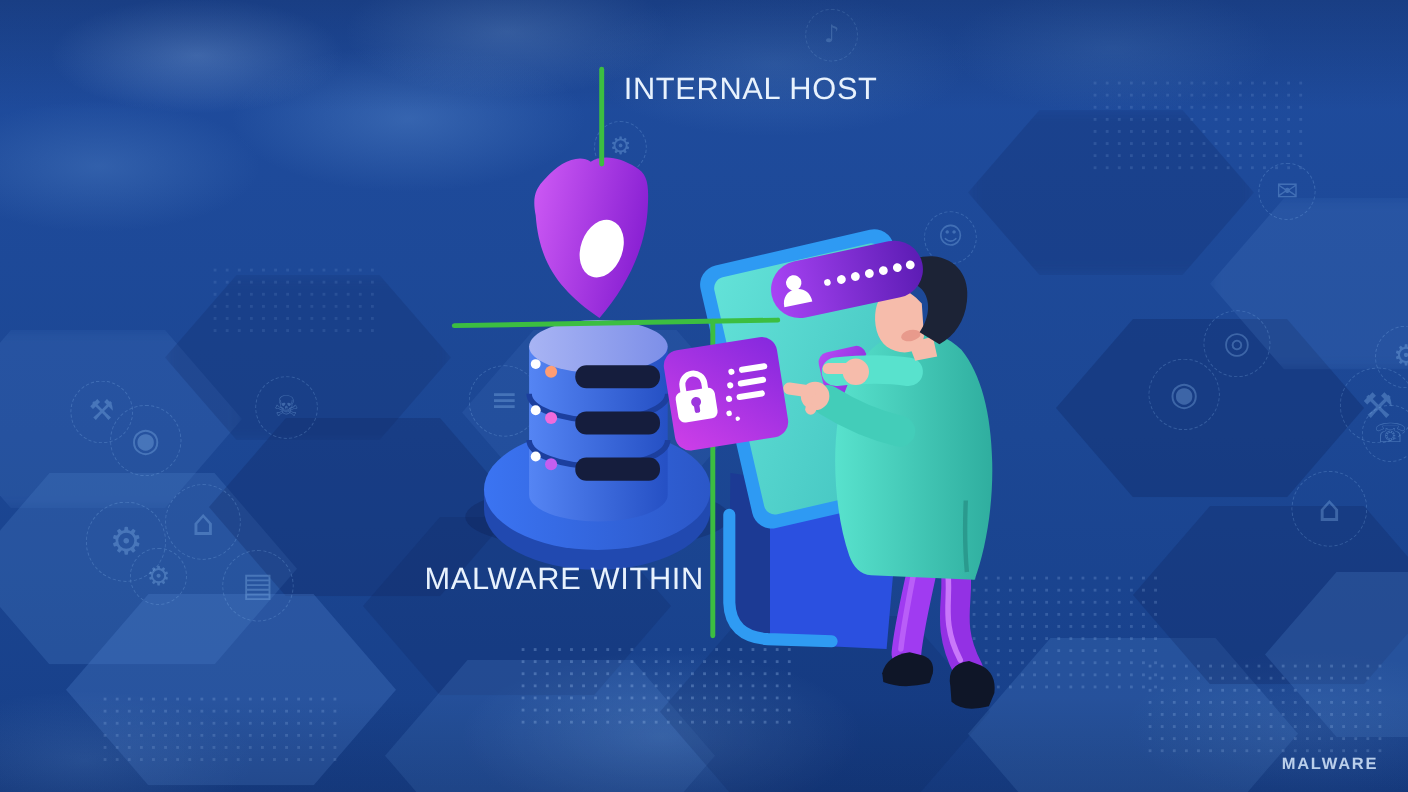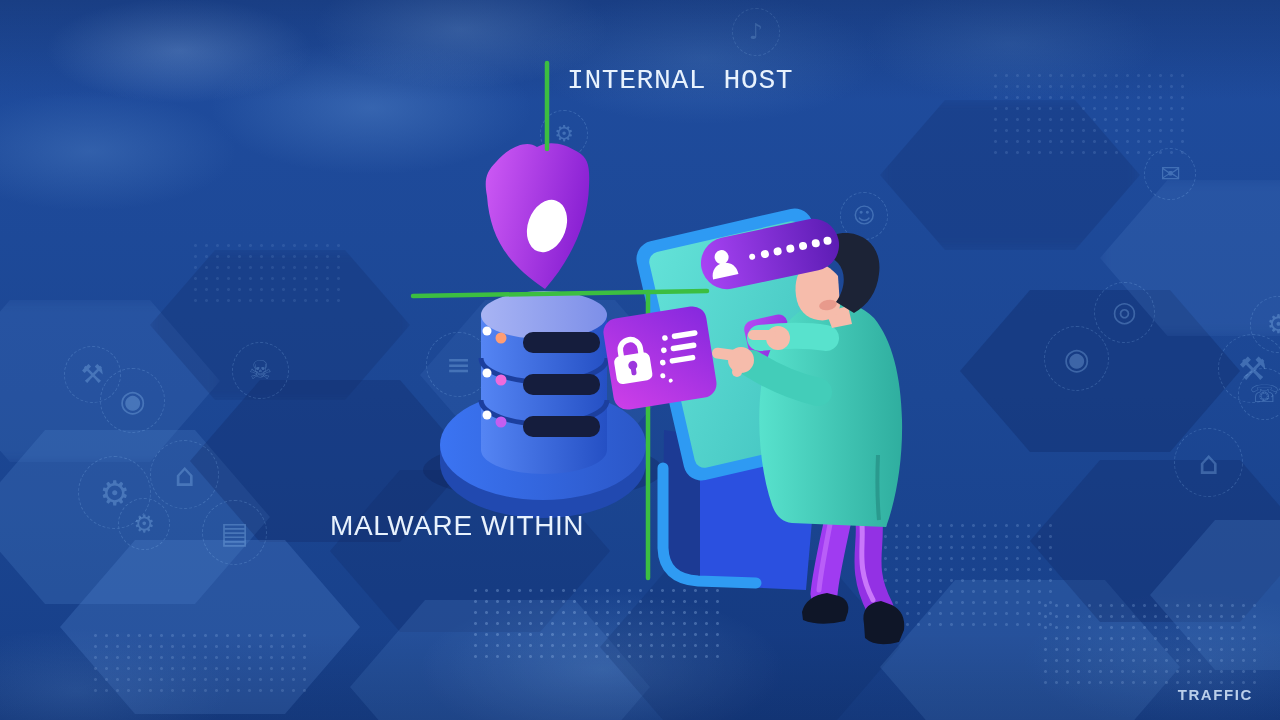--- a/index.html
+++ b/index.html
@@ -37,23 +37,23 @@
     width:2.1em;height:2.1em;display:flex;align-items:center;justify-content:center;
     border:1px dashed rgba(150,200,250,.22);border-radius:50%;
   }
   
   .art{position:absolute;inset:0;}
   
   .label{
     position:absolute;color:var(--label-text,#e8f2fd);
     font-size:28px;line-height:40px;letter-spacing:.6px;font-weight:400;
   }
-  .label-top{left:567px;top:61px;font-family:Liberation Mono, monospace;}
+  .label-top{left:567px;top:61px;}
   .label-left{left:182px;top:281px;}
-  .label-bottom{left:330px;top:506px;width:310px;text-align:left;}
+  .label-bottom{left:330px;top:506px;width:310px;text-align:right;}
   .logo{
     position:absolute;right:27px;bottom:17px;
     color:rgba(208,226,248,.88);font-size:15px;font-weight:bold;letter-spacing:1.6px;
   }
 </style>
 </head>
 <body>
 
 <div class="stage">
 
@@ -270,14 +270,14 @@
     </g>
   </svg>
 
   <div class="label label-top">
     <div>INTERNAL HOST</div>
   </div>
   <div class="label label-bottom">
     <div>MALWARE WITHIN</div>
   </div>
 
-  <div class="logo">TRAFFIC</div>
+  <div class="logo">MALWARE</div>
 </div>
 
 </body></html>

